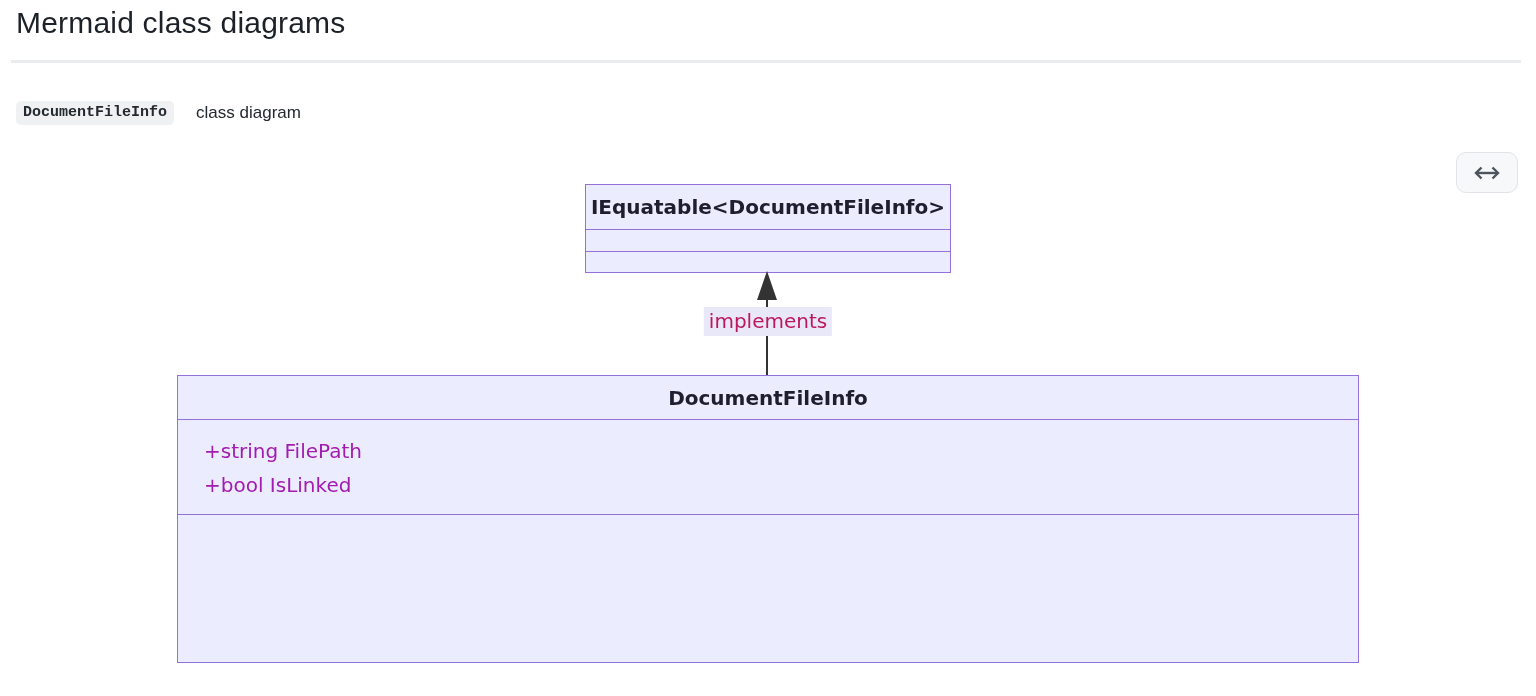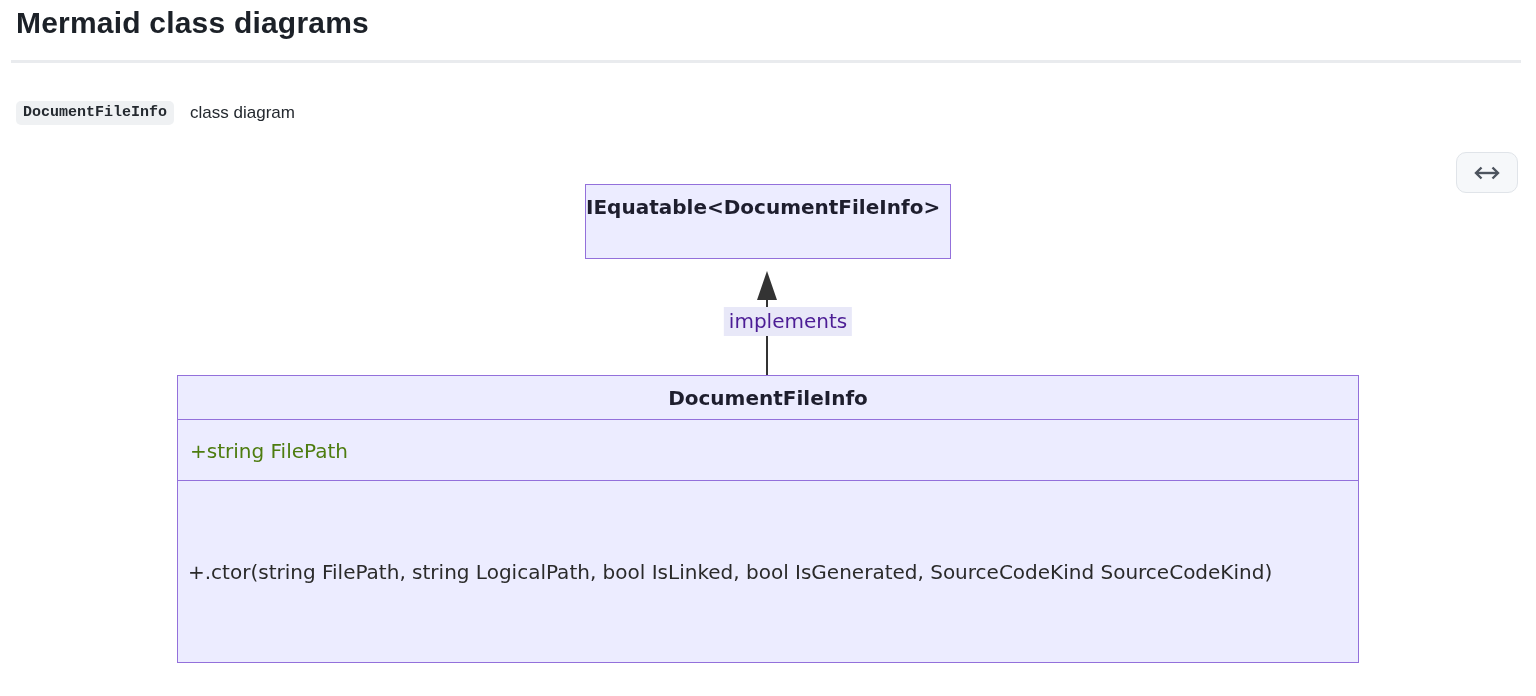--- a/index.html
+++ b/index.html
@@ -2,81 +2,81 @@
 <html style="--node-fill: #ECECFF; --node-border: #9370DB; --edge: #333333; --edge-label-bg: #E8E8F8;"><head>
 <meta charset="utf-8">
 <style>
   * { margin: 0; padding: 0; box-sizing: border-box; }
   html, body { width: 1536px; height: 696px; background: #ffffff; overflow: hidden; }
   body { font-family: "Liberation Sans", sans-serif; position: relative; }
 
   
   .page-title {
     position: absolute; left: 16px; top: 6px;
-    font-size: 30px; font-weight: 700; color: #1c2128; letter-spacing: 0.2px;
+    font-size: 30px; font-weight: 400; color: #1c2128; letter-spacing: 0.2px;
   }
   .title-rule {
     position: absolute; left: 11px; top: 60px; width: 1510px; height: 3px;
     background: #e9ebee; border: none;
   }
   .subtitle {
     position: absolute; left: 16px; top: 99px; height: 28px;
     display: flex; align-items: center; font-size: 17px; color: #24292f;
   }
   .code-chip {
     font-family: "Liberation Mono", "DejaVu Sans Mono", monospace;
     font-size: 15px; font-weight: 700; color: #24292f;
     background: #eff1f3; border-radius: 5px; padding: 3px 7px 4px 7px;
   }
-  .subtitle-rest { margin-left: 16px; }
+  .subtitle-rest { margin-left: 22px; }
 
   
   .expand-btn {
     position: absolute; left: 1456px; top: 152px; width: 62px; height: 41px;
     background: #f6f8fa; border: 1px solid #e0e4e9; border-radius: 10px;
     display: flex; align-items: center; justify-content: center; cursor: pointer;
   }
   .expand-btn svg { display: block; }
 
   
   .diagram { position: absolute; left: 0; top: 0; width: 1536px; height: 696px; font-family: "DejaVu Sans", sans-serif; }
 
   .node {
     position: absolute; background: var(--node-fill, #ECECFF);
     border: 1.4px solid var(--node-border, #9370DB); color: #1e1e2e;
   }
   .node .sec-divider { height: 0; border-top: 1px solid var(--node-border, #9370DB); }
 
-  .node-interface { left: 585px; top: 184px; width: 366px; height: 75px; display: flex; flex-direction: row; }
+  .node-interface { left: 585px; top: 184px; width: 366px; height: 89px; display: flex; flex-direction: column; }
   .node-interface .node-title { height: 44px; display: flex; align-items: center; justify-content: center; font-size: 20px; font-weight: 700; }
   .node-interface .empty-attrs { height: 21px; }
   .node-interface .empty-methods { flex: 1; }
 
   .node-class { left: 177px; top: 375px; width: 1182px; height: 288px; display: flex; flex-direction: column; }
   .node-class .node-title { height: 43px; display: flex; align-items: center; justify-content: center; font-size: 20px; font-weight: 700; }
   .attr-section { padding: 14px 0 12px 0; }
-  .attr-row { font-size: 20px; line-height: 34px; padding-left: 12px; color: #4d7c0f; white-space: nowrap; }
+  .attr-row { font-size: 20px; line-height: 34px; padding-left: 26px; color: #a21caf; white-space: nowrap; }
   .method-section { flex: 1; display: flex; align-items: center; }
   .method-row { font-size: 20px; padding-left: 10px; color: #2a2a2a; white-space: nowrap; }
 
   
   .edge-line {
     position: absolute; left: 766px; top: 299px; width: 2px; height: 76px;
     background: var(--edge, #333333);
   }
   .edge-arrowhead {
     position: absolute; left: 757px; top: 271px; width: 0; height: 0;
     border-left: 10px solid transparent; border-right: 10px solid transparent;
     border-bottom: 29px solid var(--edge, #333333);
   }
   .edge-label {
     position: absolute; left: 768px; top: 307px; transform: translateX(-50%);
-    background: var(--edge-label-bg, #E8E8F8); color: #4c1d95;
+    background: var(--edge-label-bg, #E8E8F8); color: #be185d;
     font-family: "DejaVu Sans", sans-serif; font-size: 20px; line-height: 29px;
-    padding: 0 5px; white-space: nowrap; margin-left: 20px;
+    padding: 0 5px; white-space: nowrap;
   }
 </style>
 </head>
 <body>
 
 <h1 class="page-title">Mermaid class diagrams</h1>
 <div class="title-rule"></div>
 
 <p class="subtitle">
   <code class="code-chip">DocumentFileInfo</code>
@@ -107,20 +107,18 @@
 
   <div class="edge-line"></div>
   <div class="edge-arrowhead"></div>
   <div class="edge-label">implements</div>
 
   <div class="node node-class">
     <div class="node-title">DocumentFileInfo</div>
     <div class="sec-divider"></div>
     <div class="attr-section">
       <div class="attr-row">+string FilePath</div>
+      <div class="attr-row">+bool IsLinked</div>
     </div>
     <div class="sec-divider"></div>
-    <div class="method-section">
-      <div class="method-row">+.ctor(string FilePath, string LogicalPath, bool IsLinked, bool IsGenerated, SourceCodeKind SourceCodeKind)</div>
-    </div>
   </div>
 
 </div>
 
 </body></html>

